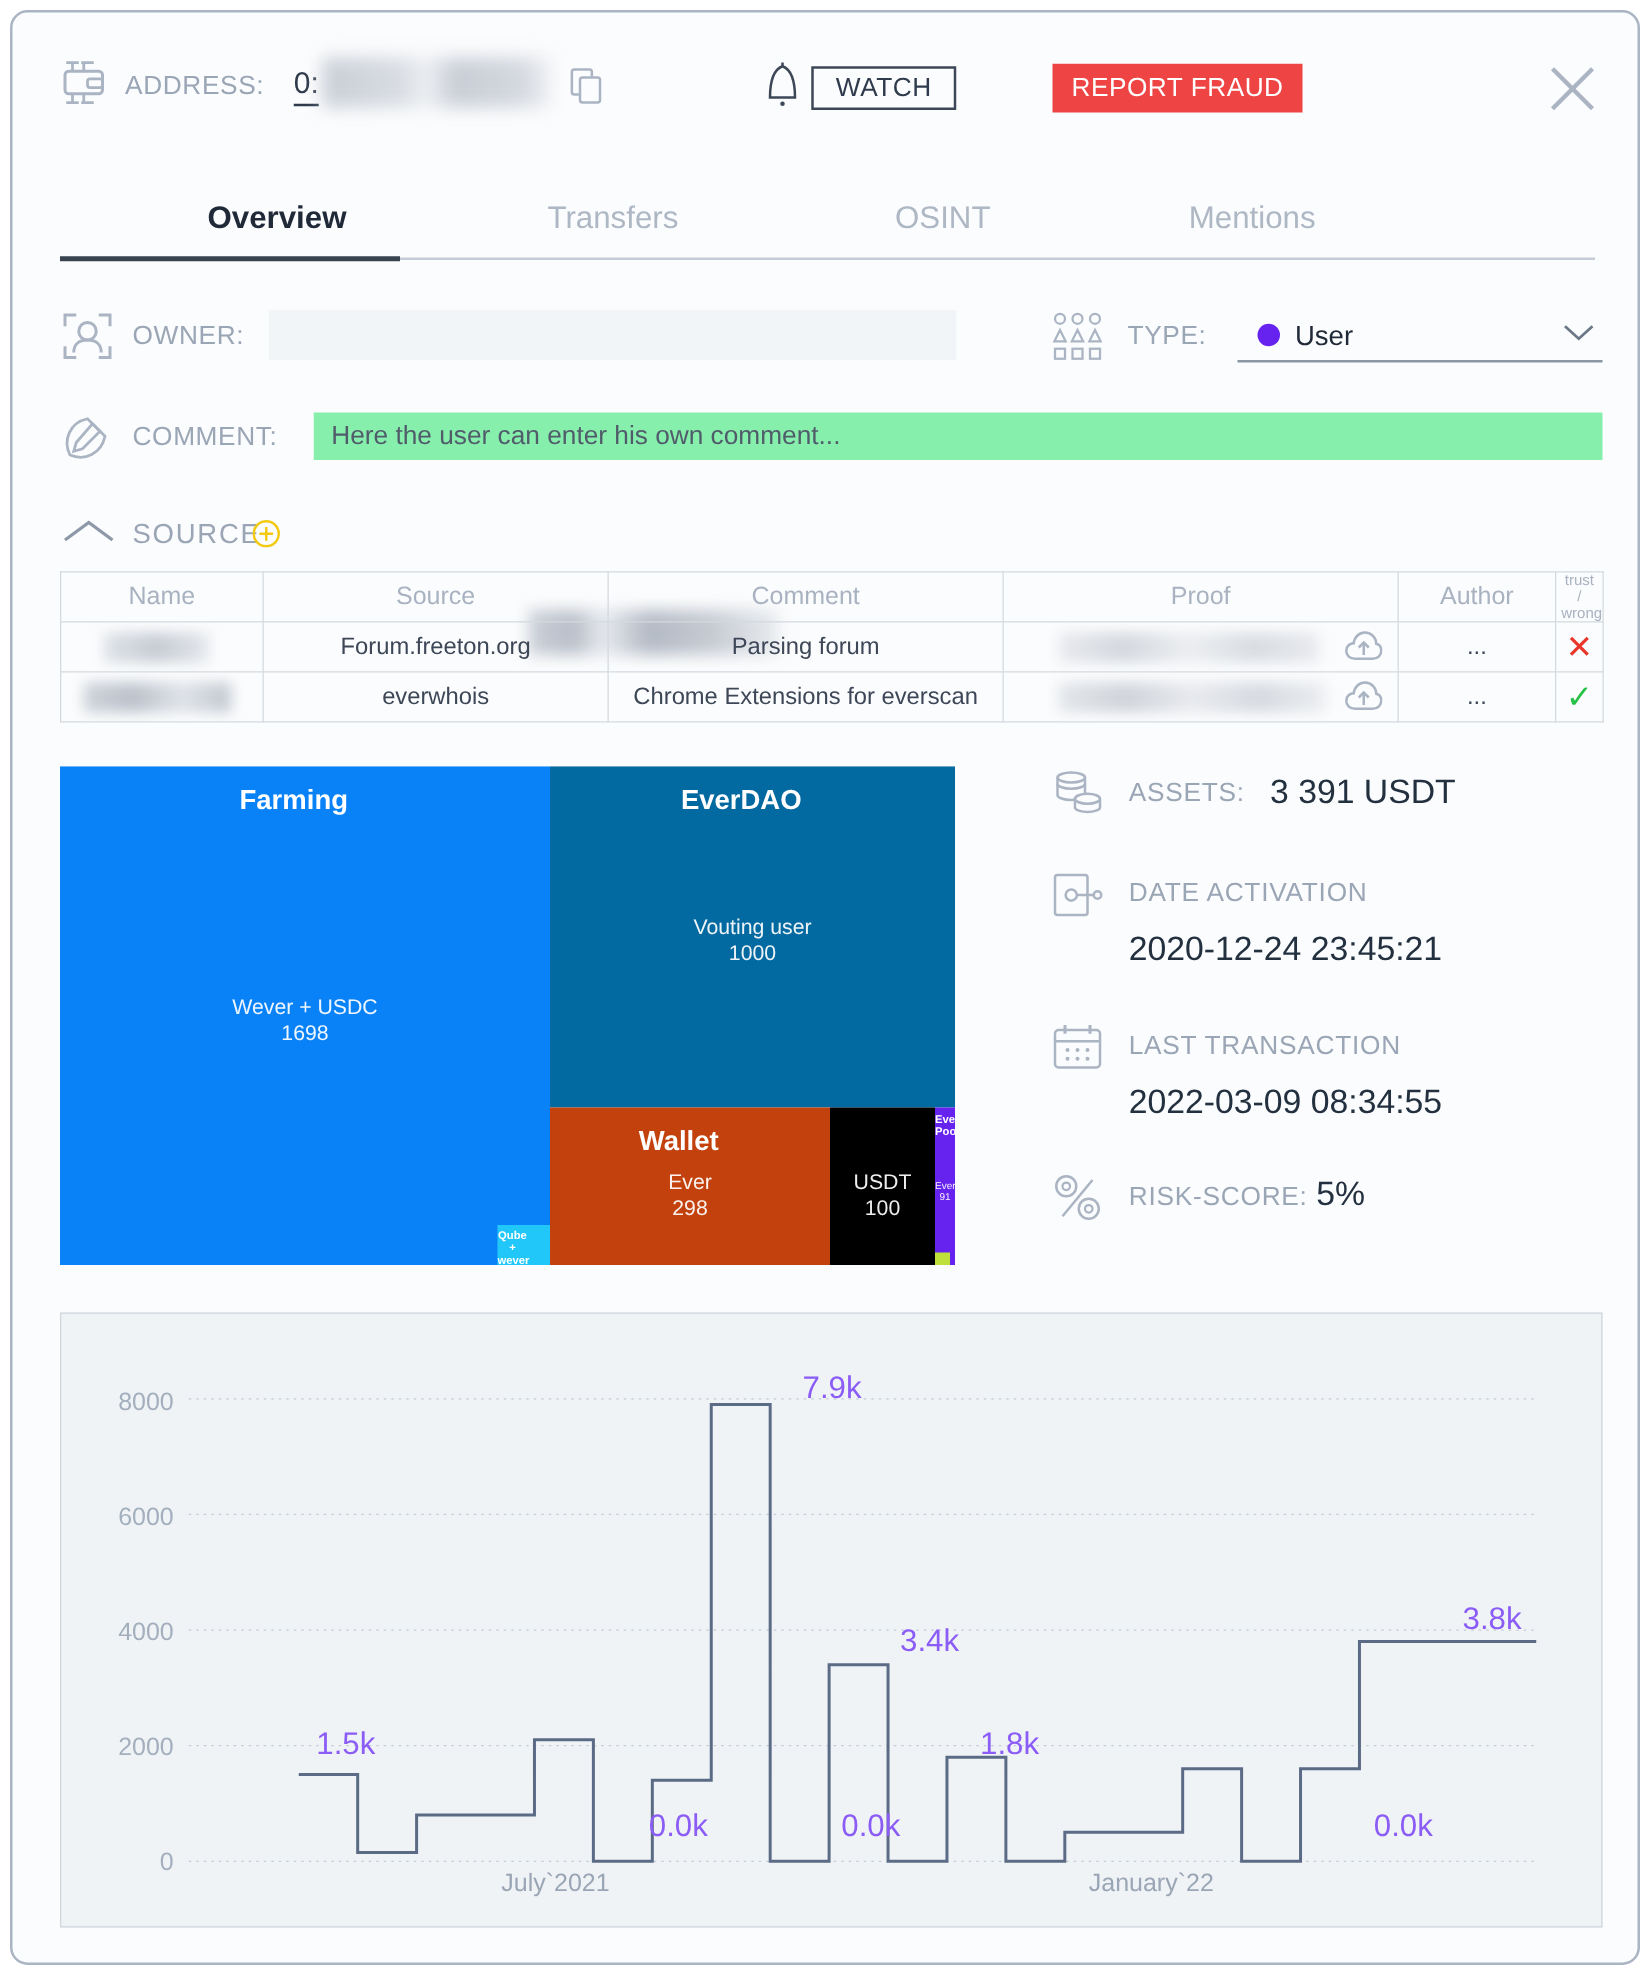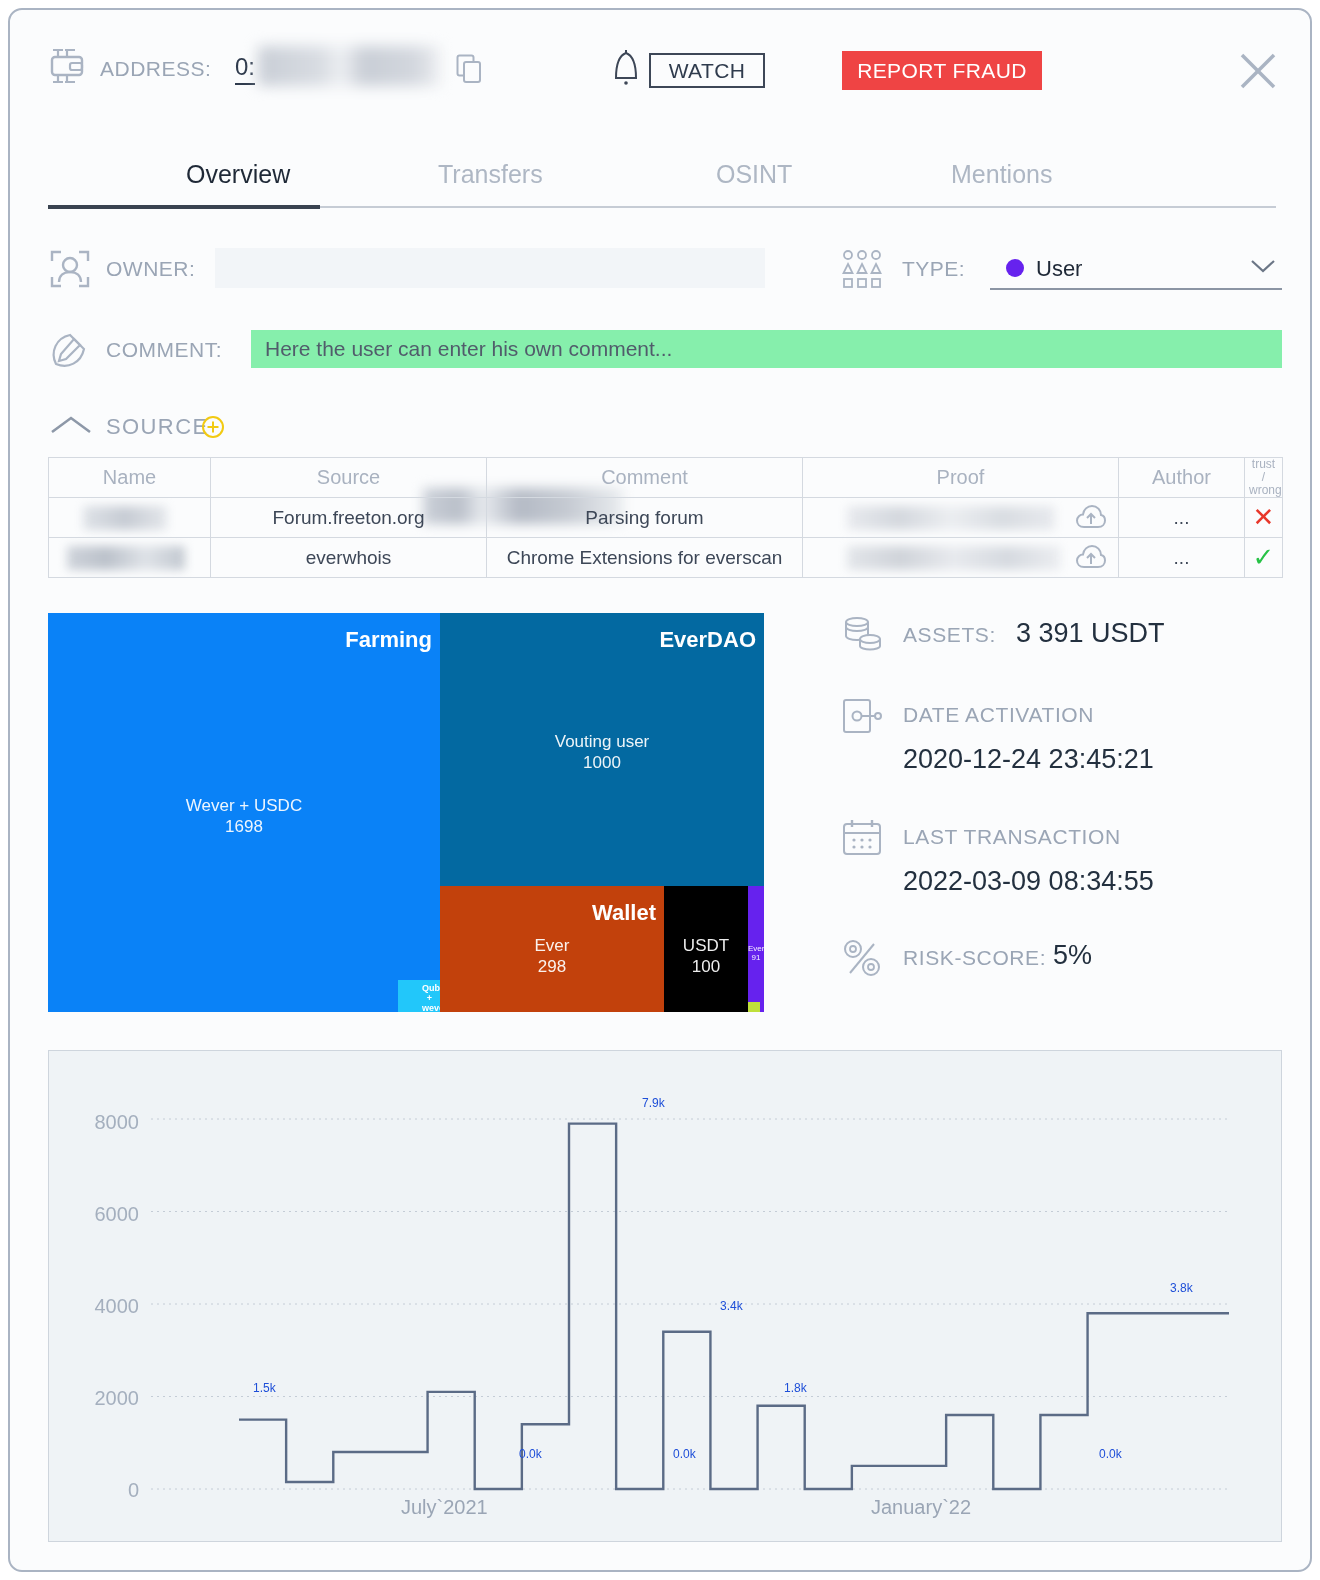--- a/index.html
+++ b/index.html
@@ -49,21 +49,21 @@
     font-size: 21px; color: #ffffff; font-family: inherit; letter-spacing: .4px;
   }
   .close-icon { position: absolute; right: 32px; top: 41px; width: 40px; height: 40px; cursor: pointer; }
 
   
   .tabs { position: absolute; left: 38px; top: 150px; width: 1228px; height: 50px; }
   .tab {
     position: absolute; top: 0; font-size: 25px; color: #aeb7c4; cursor: pointer;
     padding-bottom: 18px; white-space: nowrap;
   }
-  .tab.active { color: #1f2937; font-weight: 400; margin-left: 20px; }
+  .tab.active { color: #1f2937; font-weight: 700; }
   .tabs-rule {
     position: absolute; left: 0; top: 46px; width: 1228px; height: 2px; background: #c6ccd5;
   }
   .tabs-rule-active {
     position: absolute; left: 0; top: 45px; width: 272px; height: 4px; background: #394350;
   }
 
   
   .owner-icon { position: absolute; left: 38px; top: 238px; width: 44px; height: 42px; }
   .lbl-owner { position: absolute; left: 96px; top: 247px; font-size: 21px; color: #9aa5b5; letter-spacing: .5px; }
@@ -130,43 +130,43 @@
   .mark { font-size: 26px; line-height: 1; }
   .mark.x { color: #e8372a; } .mark.v { color: #27c246; }
 
   
   .treemap {
     position: absolute; left: 38px; top: 603px; width: 716px; height: 399px;
     overflow: hidden;
   }
   .tile { position: absolute; overflow: hidden; }
   .tile .tname {
-    position: absolute; left: 0; right: 8px; top: 14px; text-align: right;
-    color: #ffffff; font-weight: bold; font-size: 22px; padding-left: 24px;
+    position: absolute; left: 0; right: 18px; top: 14px; text-align: center;
+    color: #ffffff; font-weight: bold; font-size: 22px;
   }
   .tile .tsub {
     position: absolute; left: 0; right: 0; text-align: center;
     color: #ffffff; font-size: 17px; line-height: 21px; opacity: .93;
   }
   .tile.tiny .tname { font-size: 9px; top: 4px; line-height: 10px; }
   .tile.tiny .tsub { font-size: 8px; line-height: 9px; }
 
   
   .stat-icon { position: absolute; width: 44px; height: 44px; }
   .stat-lbl { position: absolute; font-size: 21px; color: #9aa5b5; letter-spacing: .6px; }
   .stat-val { position: absolute; font-size: 27px; color: #23303f; }
 
   
   .chartbox {
     position: absolute; left: 38px; top: 1040px; width: 1234px; height: 492px;
     background: #eff3f6; border: 1px solid #ced5dd;
   }
   .ytick { position: absolute; right: 1142px; font-size: 20px; color: #a4afbe; text-align: right; }
   .xlabel { position: absolute; font-size: 20px; color: #9aa5b5; }
-  .dlabel { position: absolute; font-size: 12px; color: #1d4ed8; text-align: center; }
+  .dlabel { position: absolute; font-size: 25px; color: #8b5cf6; text-align: center; }
 </style>
 </head>
 <body>
 
 <div id="app">
 
   <div class="header">
     <svg class="addr-icon" viewBox="0 0 46 46">
       <rect x="8" y="14" width="30" height="18" rx="3" fill="none" stroke="#aab4c3" stroke-width="2.4"></rect>
       <rect x="26" y="20" width="12" height="7" rx="2" fill="none" stroke="#aab4c3" stroke-width="2.2"></rect>

